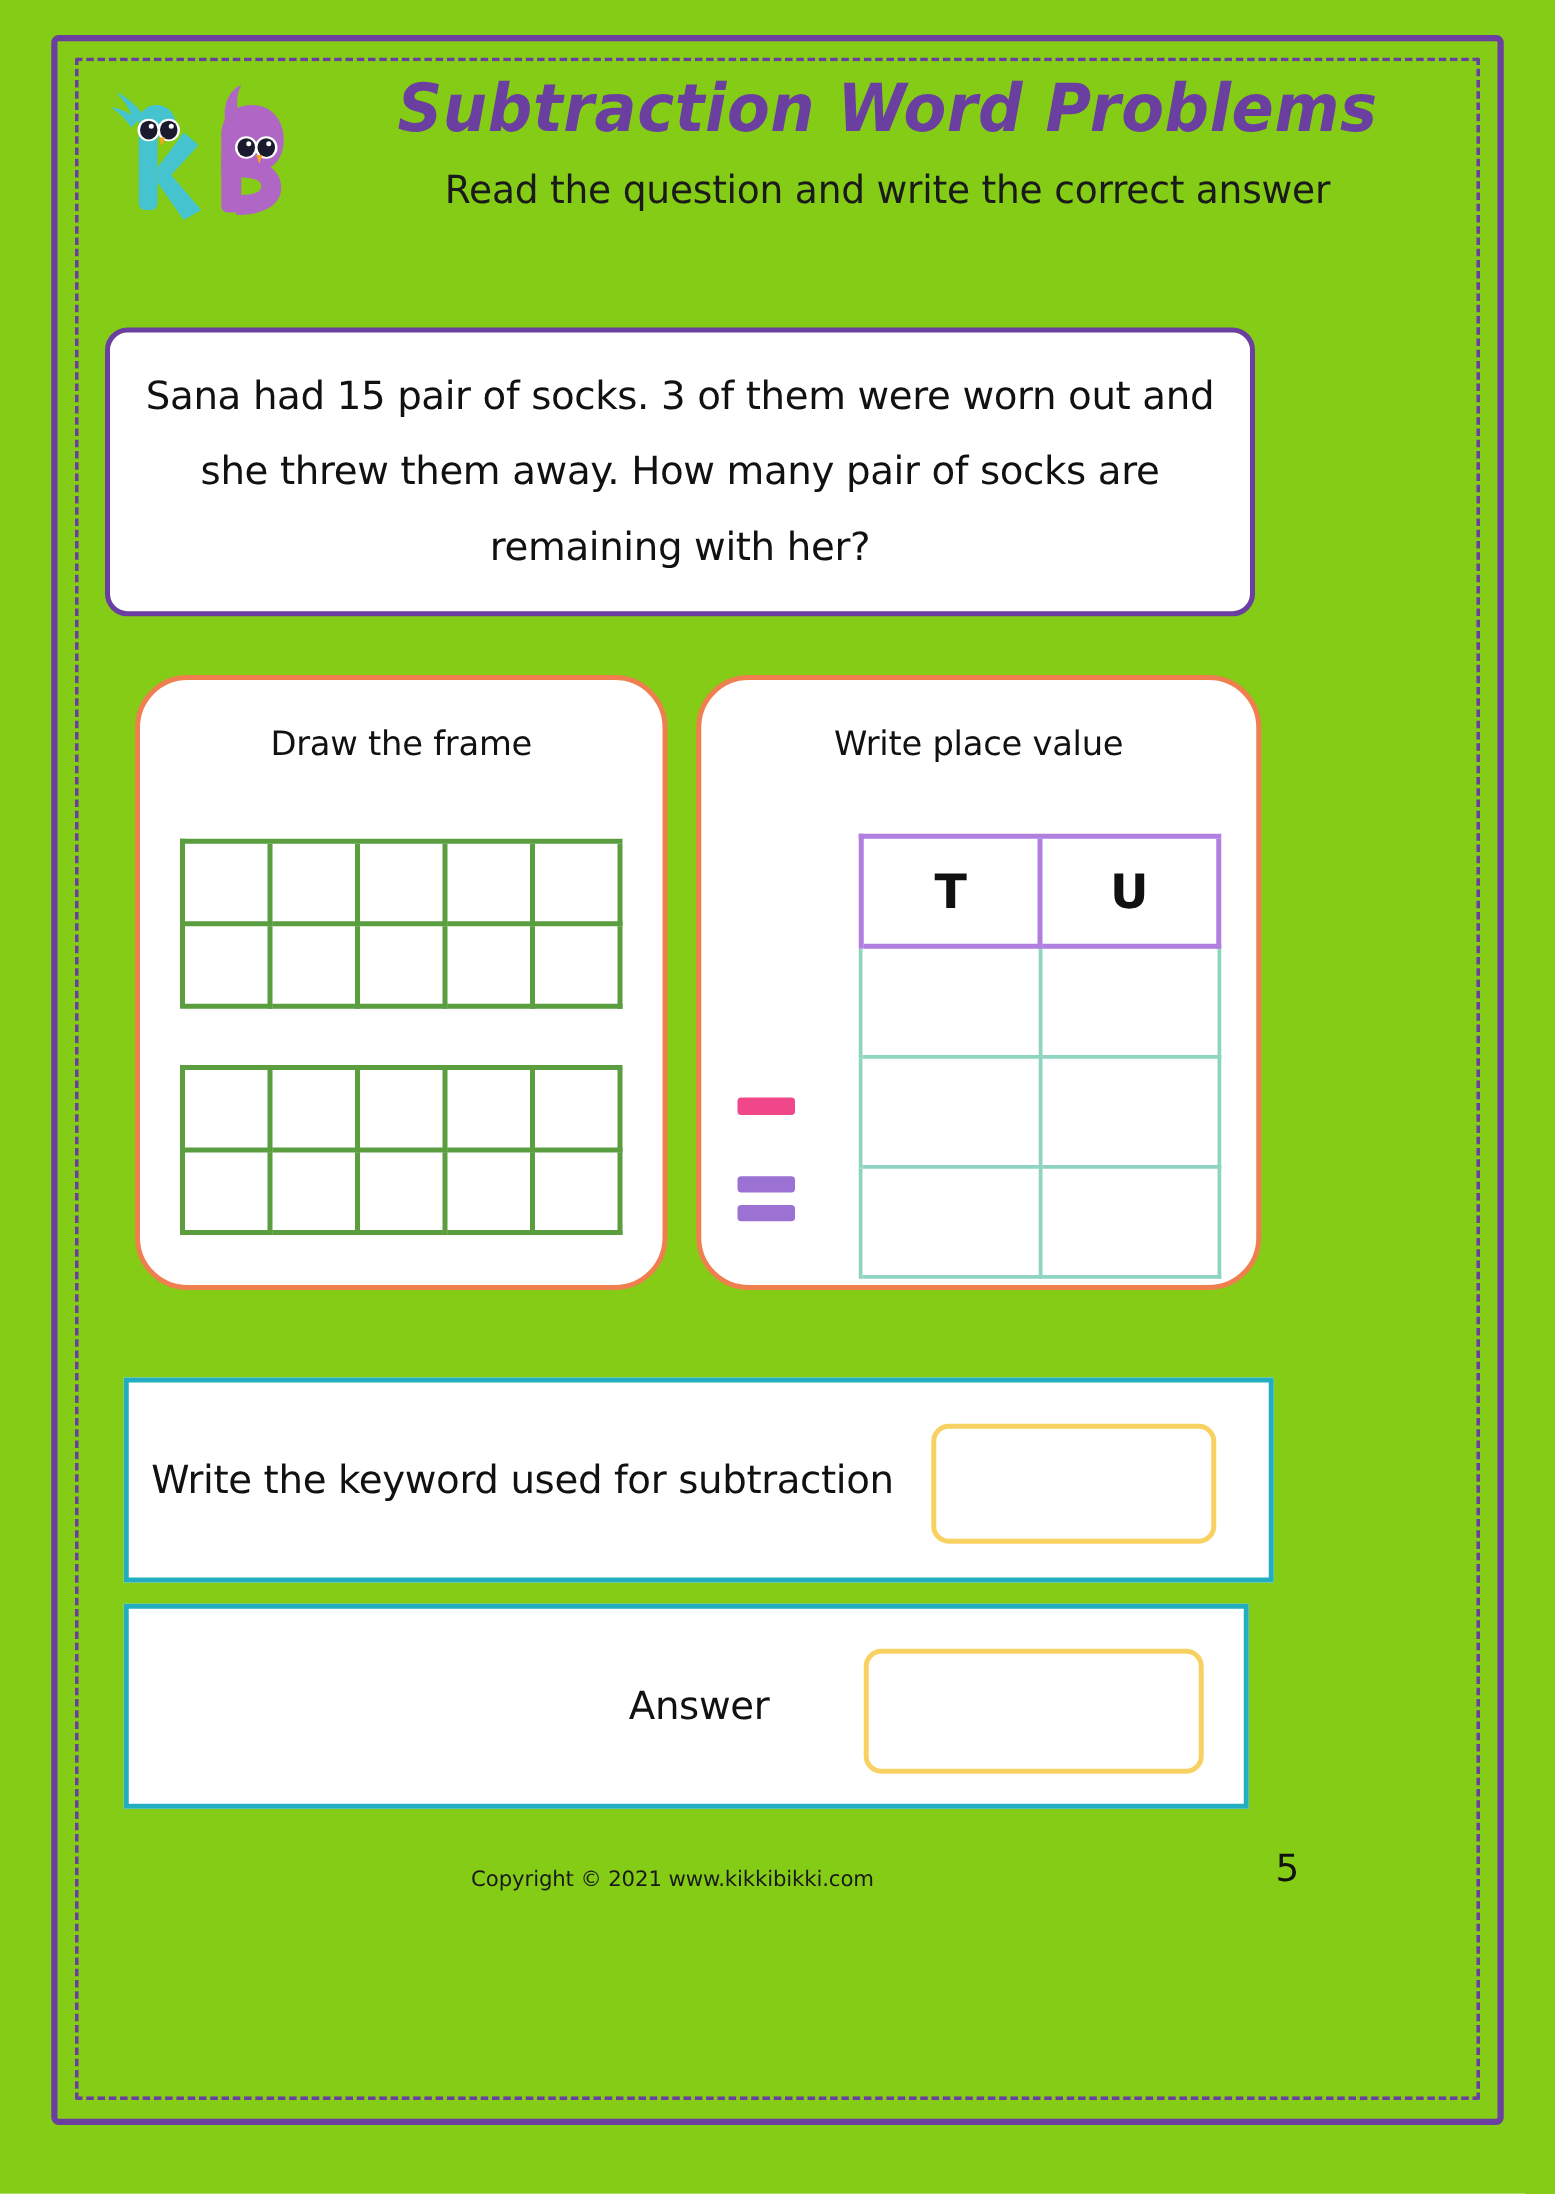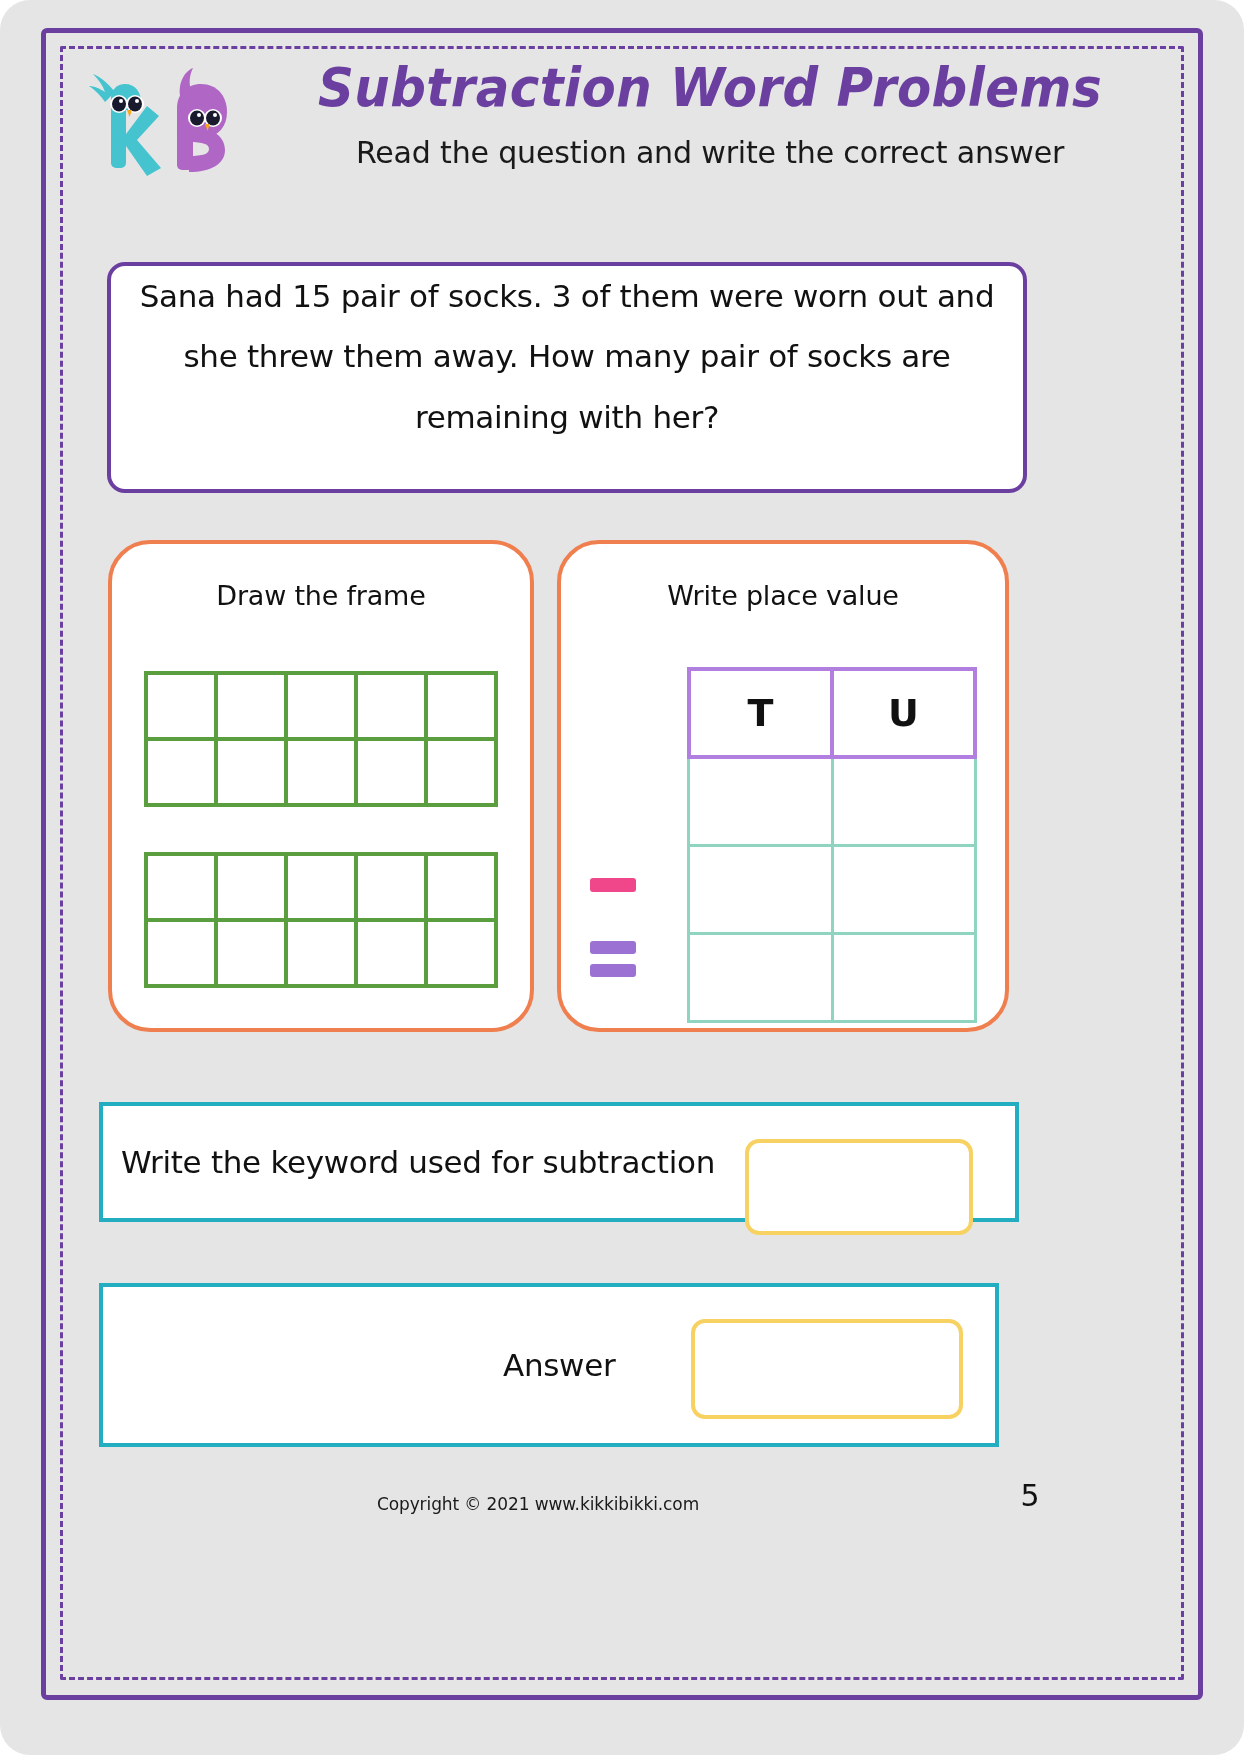--- a/index.html
+++ b/index.html
@@ -8,23 +8,22 @@
     background:#ffffff;
     font-family:"DejaVu Sans", sans-serif;
     -webkit-font-smoothing:antialiased;
   }
 
   
   #page{
     position:relative;
     width:1244px;height:1755px;
     box-sizing:border-box;
-    background:#e5e5e5;
+    background:#84cc16;
     overflow:hidden;
-    border-radius:30px;
   }
   #outer-frame{
     position:absolute;
     left:41px;top:28px;
     width:1162px;height:1672px;
     box-sizing:border-box;
     border:5px solid #6b3fa0;
     border-radius:6px;
   }
   #inner-frame{
@@ -67,27 +66,27 @@
     text-align:center;
     font-size:31px;
     color:#1a1a1a;
     letter-spacing:-.2px;
     transform:scaleX(.97);
   }
 
   
   #question-box{
     position:absolute;
-    left:107px;top:262px;
+    left:84px;top:262px;
     width:920px;height:231px;
     box-sizing:border-box;
     border:4px solid #6b3fa0;
     border-radius:18px;
     background:#fff;
-    display:flex;align-items:flex-start;justify-content:center;
+    display:flex;align-items:center;justify-content:center;
   }
   #question-text{
     width:856px;
     text-align:center;
     font-size:31px;
     line-height:1.95;
     color:#111;
     letter-spacing:-.3px;
   }
 
@@ -172,21 +171,21 @@
   #equals-sign span+span{ margin-top:10px; }
 
   
   .answer-row{
     position:absolute;
     box-sizing:border-box;
     border:4px solid #22aec0;
     background:#fff;
     display:flex;align-items:center;
   }
-  #keyword-row{ left:99px;top:1102px;width:920px;height:120px; }
+  #keyword-row{ left:99px;top:1102px;width:920px;height:164px; }
   #answer-row{  left:99px;top:1283px;width:900px;height:164px; }
 
   .row-label{
     font-size:31px;color:#111;letter-spacing:-.3px;
   }
   #keyword-label{ margin-left:18px; }
   #answer-label{ margin-left:400px; }
 
   .blank-box{
     position:absolute;

